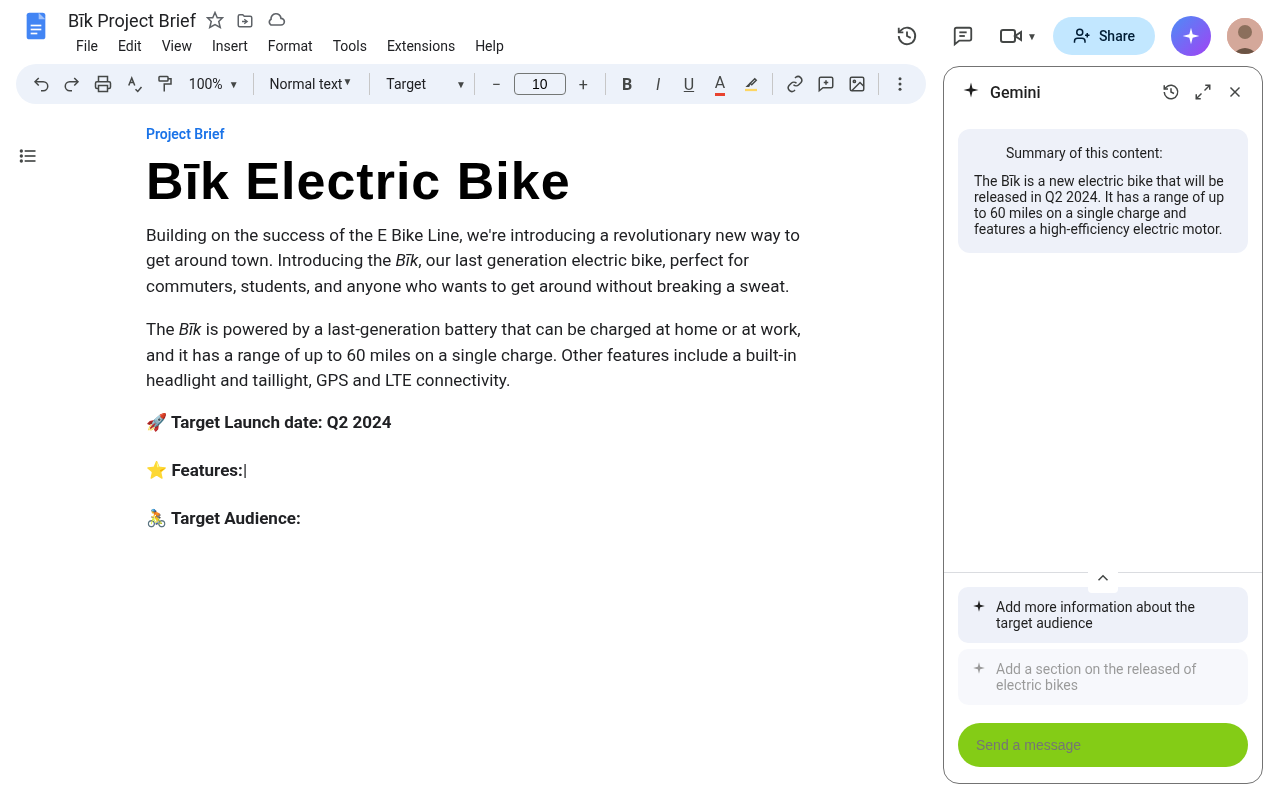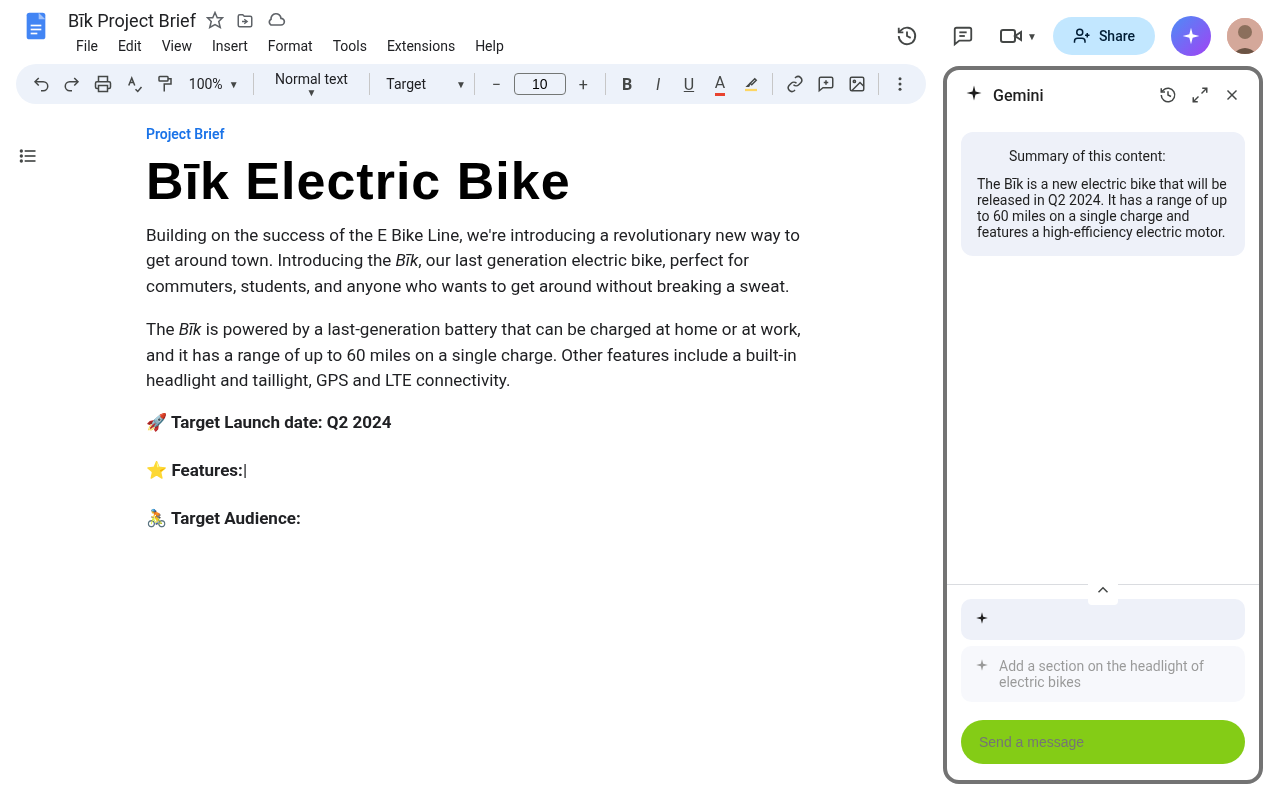--- a/index.html
+++ b/index.html
@@ -19,38 +19,38 @@
 .meet-btn { display:flex; align-items:center; gap:4px; color:#444746; cursor:pointer; }
 .share-btn { background:#c2e7ff; border-radius:40px; padding:10px 20px; display:flex; align-items:center; gap:8px; cursor:pointer; font-size:14px; color:#001d35; font-weight:500; }
 .gemini-fab { width:40px; height:40px; border-radius:50%; background:linear-gradient(135deg,#4c8df6,#a142f4); display:flex; align-items:center; justify-content:center; cursor:pointer; }
 .avatar { width:36px; height:36px; border-radius:50%; background:#e8a89c; overflow:hidden; cursor:pointer; }
 
 .toolbar-wrap { padding:6px 16px 0; }
 .toolbar { background:#edf2fa; border-radius:40px; padding:4px 12px; display:flex; align-items:center; gap:4px; height:40px; width:910px; }
 .tb-btn { width:30px; height:30px; display:flex; align-items:center; justify-content:center; color:#444746; cursor:pointer; border-radius:4px; }
 .tb-sep { width:1px; height:22px; background:#c7c7c7; margin:0 4px; }
 .zoom { font-size:14px; color:#202124; padding:0 6px; cursor:pointer; display:flex; align-items:center; gap:6px; }
-.style-sel { font-size:14px; color:#202124; padding:0 8px; cursor:pointer; display:flex; align-items:center; min-width:100px;flex-direction:column; }
+.style-sel { font-size:14px; color:#202124; padding:0 8px; cursor:pointer; display:flex; min-width:100px; }
 .font-sel { font-size:14px; color:#202124; padding:0 8px; cursor:pointer; display:flex; align-items:center; gap:30px; min-width:80px;}
 .size-input { width:52px; height:22px; border:1px solid #747775; border-radius:4px; text-align:center; font-size:14px; background:transparent; }
 .dropdown-arrow { font-size:10px; color:#444746; }
 
 .workspace { display:flex; position:absolute; top:110px; left:0; right:0; bottom:0; }
 .left-rail { width:56px; display:flex; flex-direction:column; align-items:center; padding-top:28px; }
 .rail-btn { width:36px; height:36px; display:flex; align-items:center; justify-content:center; color:#444746; cursor:pointer; border-radius:4px; }
 
 .doc-area { flex:1; padding:16px 0 0 90px; overflow:hidden; }
 .page-label { color:#1a73e8; font-size:14px; font-weight:600; margin-bottom:12px; }
 .doc-h1 { font-family:Arial,sans-serif; font-weight:900; font-size:52px; letter-spacing:1px; margin-bottom:14px; line-height:1.05; color:#000; }
 .doc-p { font-size:17px; color:#202124; line-height:1.5; margin-bottom:18px; max-width:660px; }
 .doc-p em { font-style:italic; }
 .doc-strong { font-size:17px; font-weight:700; color:#202124; display:block; margin-bottom:28px; }
 .cursor-line::after { content:"|"; font-weight:400; }
 
-.side-panel { width:320px; border:4px solid #737373; border-radius:16px; margin:0 16px 16px 0; display:flex; flex-direction:column; background:#fff; position:absolute; right:0; top:-44px; height:718px; }
+.side-panel { width:320px; border:1px solid #737373; border-radius:16px; margin:0 16px 16px 0; display:flex; flex-direction:column; background:#fff; position:absolute; right:0; top:-44px; height:718px; }
 .sp-header { display:flex; align-items:center; padding:14px 18px; gap:10px; border-bottom:0; }
 .sp-title { font-size:16px; color:#1f1f1f; flex:1; font-weight:500; }
 .sp-icons { display:flex; gap:14px; color:#444746; }
 .sp-icons span { cursor:pointer; display:flex; align-items:center; }
 .sp-body { flex:1; padding:12px 14px; overflow-y:auto; }
 .summary-card { background:#eef1f9; border-radius:12px; padding:16px; font-size:14px; color:#1f1f1f; }
 .summary-label { margin-bottom:12px;margin-left:32px; }
 .sp-suggestions { border-top:1px solid #dadce0; padding:8px 14px 0; position:relative; }
 .sp-collapse { position:absolute; top:-10px; left:50%; transform:translateX(-50%); background:#fff; border:none; }
 .sugg-card { background:#eef1f9; border-radius:10px; padding:12px 14px; margin:6px 0; font-size:14px; color:#1f1f1f; display:flex; gap:10px; align-items:flex-start; cursor:pointer; }
@@ -314,25 +314,26 @@
     <div class="sp-suggestions">
       <div class="tb-btn sp-collapse">
           <svg width="18" height="18" viewBox="0 0 24 24" fill="none" stroke="#444746" stroke-width="2">
             <polyline points="18,15 12,9 6,15"></polyline>
           </svg>
         </div>
       <div class="sugg-card">
         <span><svg width="14" height="14" viewBox="0 0 24 24" fill="#1f1f1f">
               <path d="M12 2 L14 10 L22 12 L14 14 L12 22 L10 14 L2 12 L10 10 Z"></path>
             </svg></span>
+        <span>Add more information about the target audience</span>
       </div>
       <div class="sugg-card faded">
         <span><svg width="14" height="14" viewBox="0 0 24 24" fill="#1f1f1f">
               <path d="M12 2 L14 10 L22 12 L14 14 L12 22 L10 14 L2 12 L10 10 Z"></path>
             </svg></span>
-        <span>Add a section on the headlight of electric bikes</span>
+        <span>Add a section on the released of electric bikes</span>
       </div>
     </div>
     <div class="sp-input-wrap">
       <input class="sp-input" placeholder="Send a message" style="">
     </div>
   </div>
 </div>
 
 </body></html>

